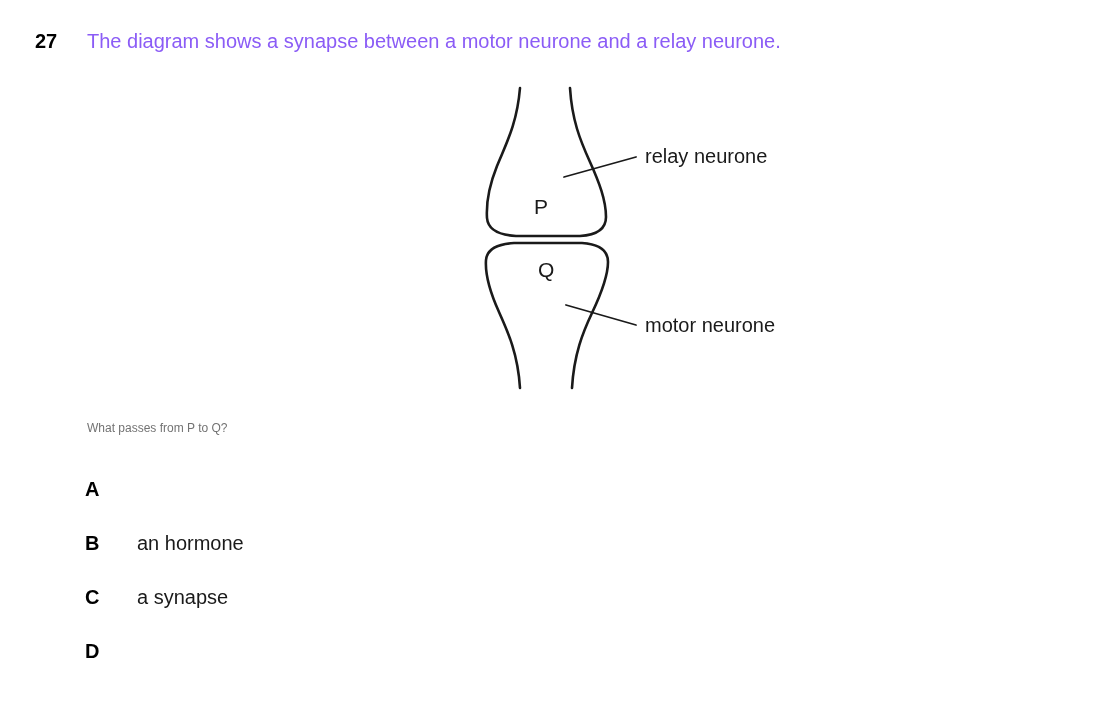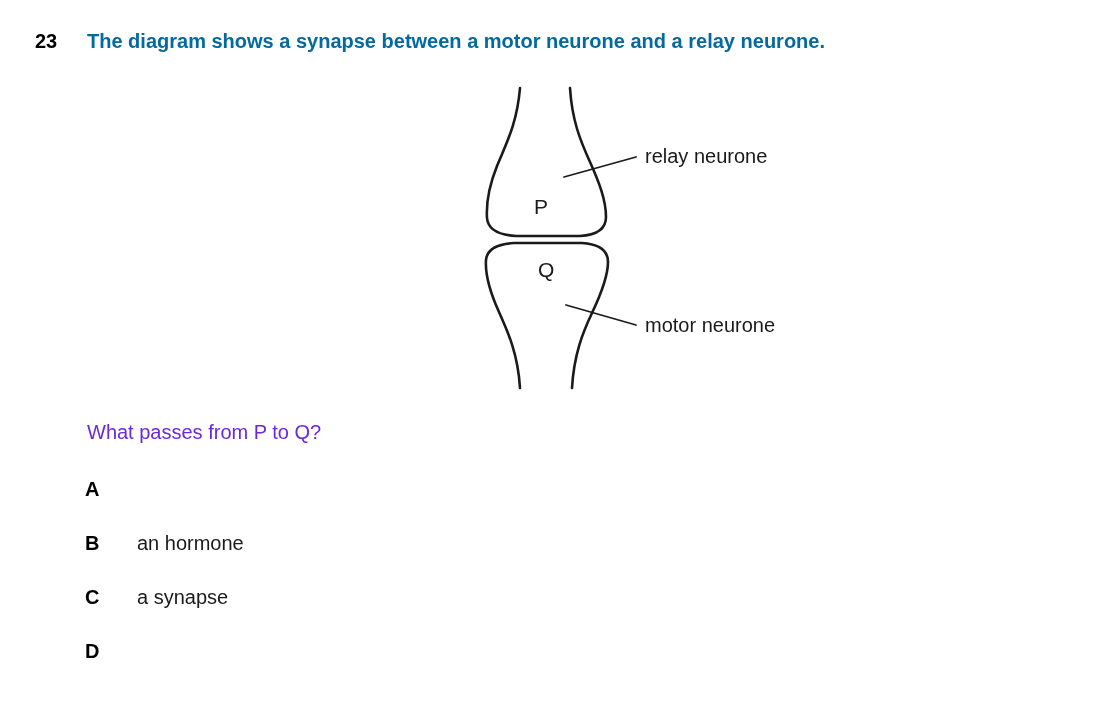--- a/index.html
+++ b/index.html
@@ -27,22 +27,21 @@
   }
   .q-number {
     font-size: 20px;
     font-weight: bold;
     color: #000000;
     width: 52px;
     flex: 0 0 52px;
   }
   .q-stem {
     font-size: 20px;
-    color: #0369a1;
-    font-weight: bold;
+    color: #8b5cf6;
   }
 
   
   .diagram {
     position: absolute;
     left: 440px;
     top: 78px;
     width: 430px;
     height: 325px;
   }
@@ -59,22 +58,22 @@
     font-family: "Liberation Sans", sans-serif;
     font-size: 21px;
     fill: #1a1a1a;
   }
 
   
   .sub-question {
     position: absolute;
     left: 87px;
     top: 421px;
-    font-size: 20px;
-    color: #6d28d9;
+    font-size: 12px;
+    color: #737373;
     white-space: nowrap;
   }
 
   
   .options {
     position: absolute;
     left: 85px;
     top: 478px;
     width: 600px;
   }
@@ -93,21 +92,21 @@
   }
   .opt-text {
     font-size: 20px;
     color: #1a1a1a;
   }
 </style>
 </head>
 <body>
 
 <div class="question-head">
-  <span class="q-number">23</span>
+  <span class="q-number">27</span>
   <span class="q-stem">The diagram shows a synapse between a motor neurone and a relay neurone.</span>
 </div>
 
 <div class="diagram">
   <svg width="430" height="325" viewBox="0 0 430 325" xmlns="http://www.w3.org/2000/svg">
 
     <g fill="none" stroke="#1a1a1a" stroke-width="2.6" stroke-linecap="round" stroke-linejoin="round">
 
       <path d="M 80 10
                C 77 46, 66 66, 57 88

